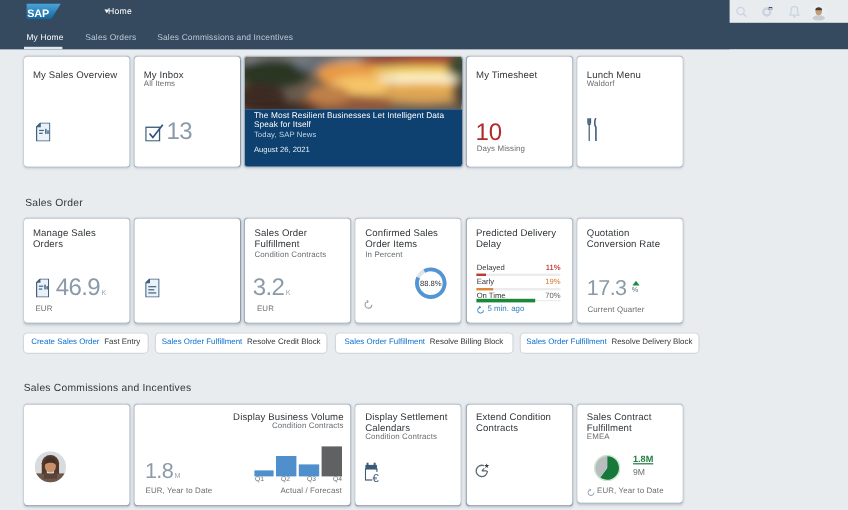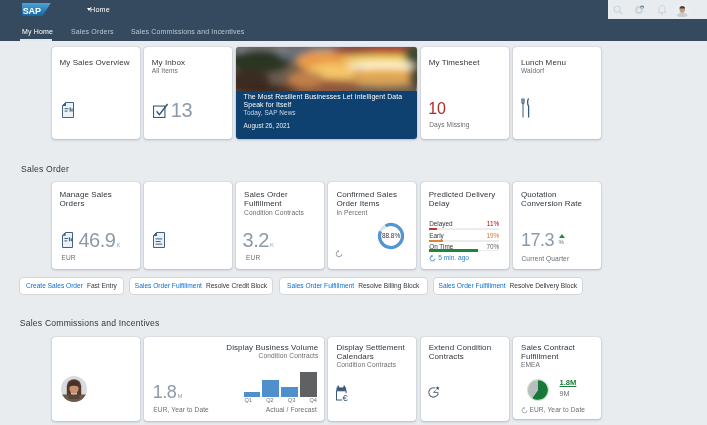--- a/index.html
+++ b/index.html
@@ -1,21 +1,21 @@
 <!DOCTYPE html>
 <html><head>
 <meta charset="utf-8">
 <style>
   * { margin:0; padding:0; box-sizing:border-box; }
   html,body { width:707px; height:425px; }
   body { font-family:"Liberation Sans", sans-serif; background:#e8ecef; position:relative; overflow:hidden; }
   .abs { position:absolute; }
   .shell { position:absolute; left:0; top:0; width:608px; height:41px; background:#354a5f; }
   .bar2 { position:absolute; left:0; top:19px; width:707px; height:22px; background:#354a5f; }
-  .tile { position:absolute; background:#fff; border-radius:3px; box-shadow:0 0 1px rgba(72,94,116,.55), 0 1px 2.5px rgba(72,94,116,.3);margin-left:32px; }
+  .tile { position:absolute; background:#fff; border-radius:3px; box-shadow:0 0 1px rgba(72,94,116,.55), 0 1px 2.5px rgba(72,94,116,.3); }
   .ttl { position:absolute; left:8px; top:8.7px; right:6px; font-size:8px; line-height:9px; color:#32363a; letter-spacing:.1px; }
   .sub { font-size:6.6px; line-height:7.5px; color:#6a6d70; margin-top:0.5px; letter-spacing:.1px; }
   .r1 .ttl { top:10.5px; }
   .r3 .ttl { top:6px; }
   .kpi { font-size:20px; color:#8b9aa9; letter-spacing:-0.5px; }
   .unit { font-size:6px; color:#9aa7b3; }
   .foot { position:absolute; font-size:6.6px; color:#6a6d70; letter-spacing:.1px; }
   .sech { position:absolute; font-size:8.6px; color:#32363a; letter-spacing:.2px; }
   .pill { position:absolute; top:276.5px; height:18px; background:#fff; border:1px solid #d3d7da; border-radius:4px; font-size:6.6px; display:flex; align-items:center; justify-content:center; white-space:nowrap; }
   .pill .b { color:#0a6ed1; }
@@ -121,21 +121,21 @@
         </filter>
       </defs>
   </svg>
   <div class="abs" style="left:0;top:43.5px;width:180.6px;height:48.5px;background:#0e416f;"></div>
   <div class="abs" style="left:7.5px;top:46px;color:#fff;font-size:6.9px;line-height:8px;letter-spacing:.1px;">The Most Resilient Businesses Let Intelligent Data Speak for Itself<br><span style="color:#c5d6ea;font-size:6.4px;">Today, SAP News</span></div>
   <div class="abs" style="left:7.5px;top:74.5px;color:#e8eef5;font-size:6.4px;">August 26, 2021</div>
 </div>
 
 <div class="tile r1" style="left:388.7px;top:47px;width:88px;height:92px;padding-left:42px;">
   <div class="ttl">My Timesheet</div>
-  <div class="abs" style="left:7.5px;top:52.5px;font-size:16px;color:#b02a2a;">10</div>
+  <div class="abs" style="left:7.5px;top:52.5px;font-size:20px;color:#b02a2a;">10</div>
   <div class="foot" style="left:8.5px;top:74px;">Days Missing</div>
 </div>
 
 <div class="tile r1" style="left:481px;top:47px;width:88px;height:92px;">
   <div class="ttl">Lunch Menu<div class="sub">Waldorf</div></div>
   <svg class="abs" style="left:8px;top:50.5px" width="10" height="20" viewBox="0 0 10 20">
     <path d="M0.9 0.5 L0.9 4.8 M3.1 0.5 L3.1 4.8 M2 0.5 L2 19.5" stroke="#3a5a78" stroke-width="1" fill="none"></path>
     <path d="M0.9 4.8 C0.9 6.2 3.1 6.2 3.1 4.8" stroke="#3a5a78" stroke-width="1" fill="none"></path>
     <path d="M7.6 0.5 C6.3 1.8 6.3 6.8 7.6 8 L7.6 19.5" stroke="#3a5a78" stroke-width="1.3" fill="none"></path>
   </svg>

